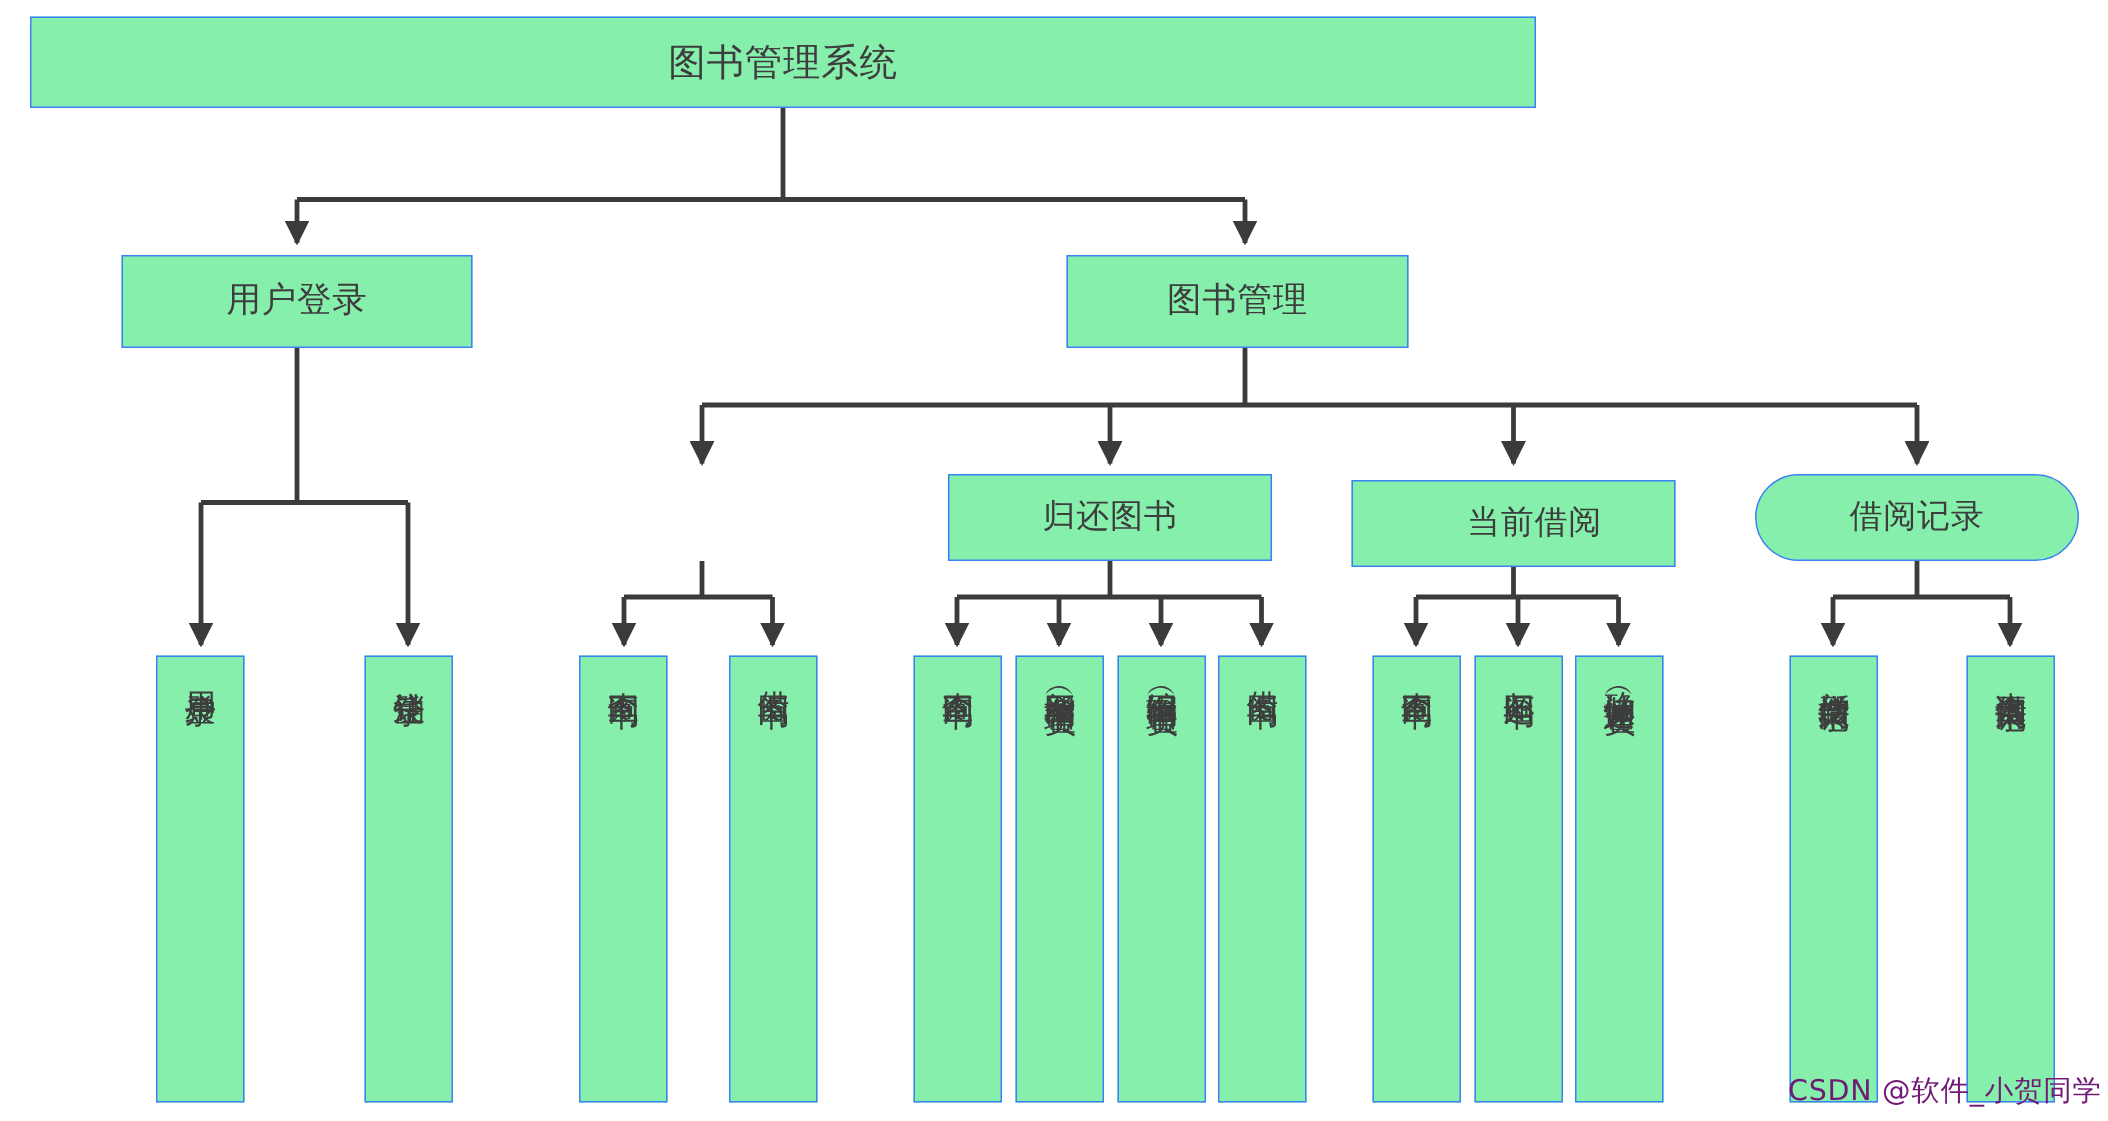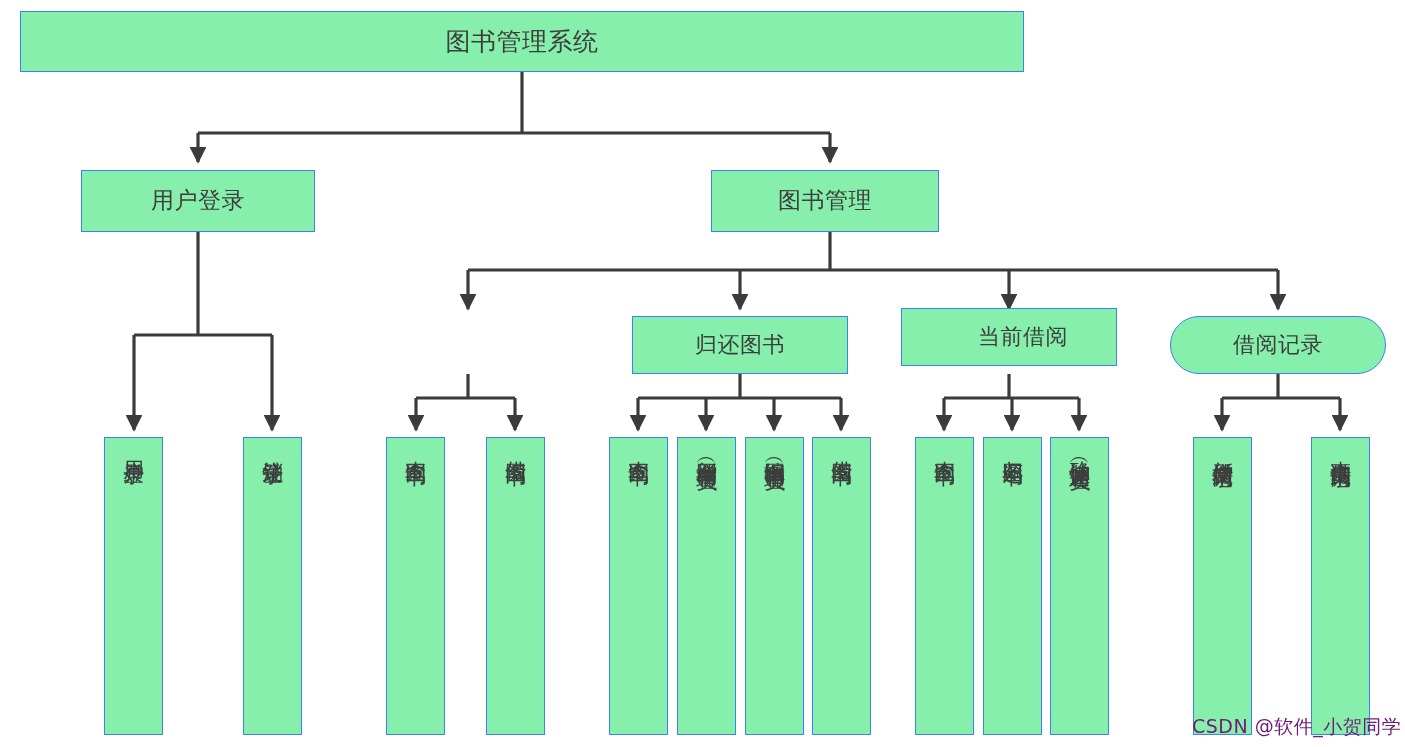--- a/index.html
+++ b/index.html
@@ -134,21 +134,21 @@
   <div class="node horiz t-tier2" style="left:81px; top:170px; width:234px; height:62px;">
     <span class="label">用户登录</span>
   </div>
   <div class="node horiz t-tier2" style="left:711px; top:170px; width:228px; height:62px;">
     <span class="label">图书管理</span>
   </div>
 
   <div class="node horiz t-tier3" style="left:632px; top:316px; width:216px; height:58px;">
     <span class="label">归还图书</span>
   </div>
-  <div class="node horiz t-tier3" style="left:901px; top:308px; width:216px; height:58px;padding-left:28px;">
+  <div class="node horiz t-tier3" style="left:901px; top:320px; width:216px; height:58px;padding-left:28px;">
     <span class="label">当前借阅</span>
   </div>
   <div class="node horiz t-tier3" style="left:1170px; top:316px; width:216px; height:58px;border-radius:29px;">
     <span class="label">借阅记录</span>
   </div>
 
   <div class="node vert t-leaf" style="left:104px; top:437px; width:59px; height:298px;">
     <span class="label">用户登录</span>
   </div>
   <div class="node vert t-leaf" style="left:243px; top:437px; width:59px; height:298px;">

